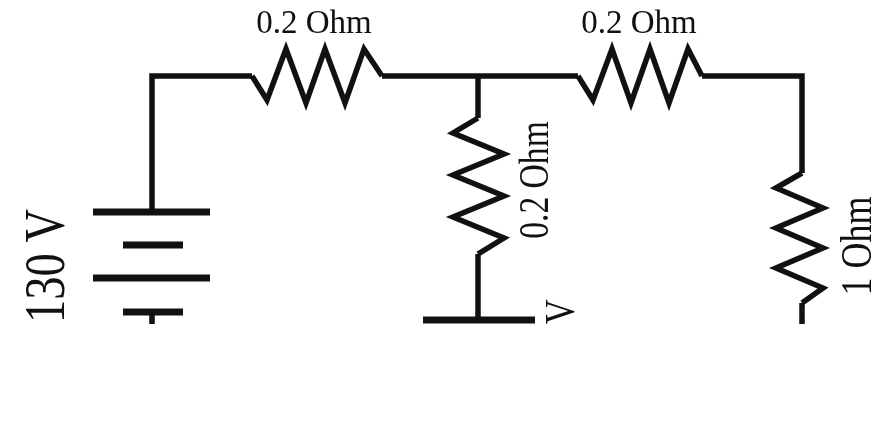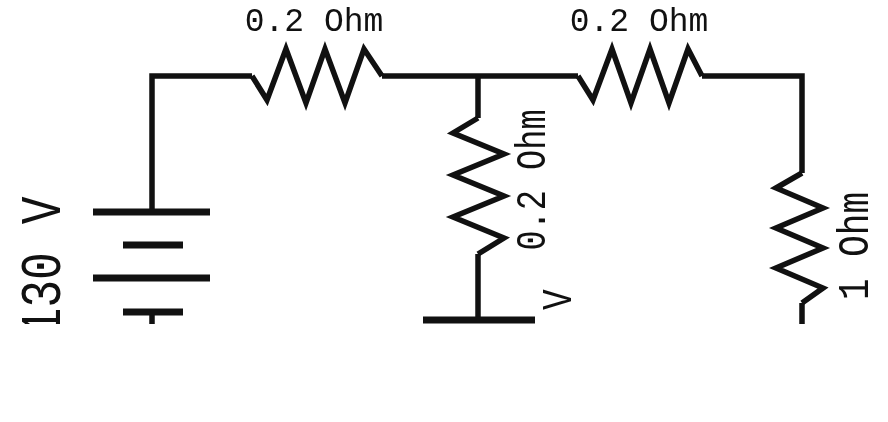--- a/index.html
+++ b/index.html
@@ -6,21 +6,21 @@
     margin: 0;
     padding: 0;
     background: #ffffff;
   }
   .stage {
     position: relative;
     width: 888px;
     height: 324px;
     background: var(--bg, #ffffff);
     overflow: hidden;
-    font-family: Liberation Mono, monospace;
+    font-family: Liberation Serif, serif;
     color: var(--ink, #111111);
   }
   .circuit-svg {
     position: absolute;
     left: 0;
     top: 0;
   }
   .circuit-svg path,
   .circuit-svg line {
     stroke: var(--ink, #111111);

